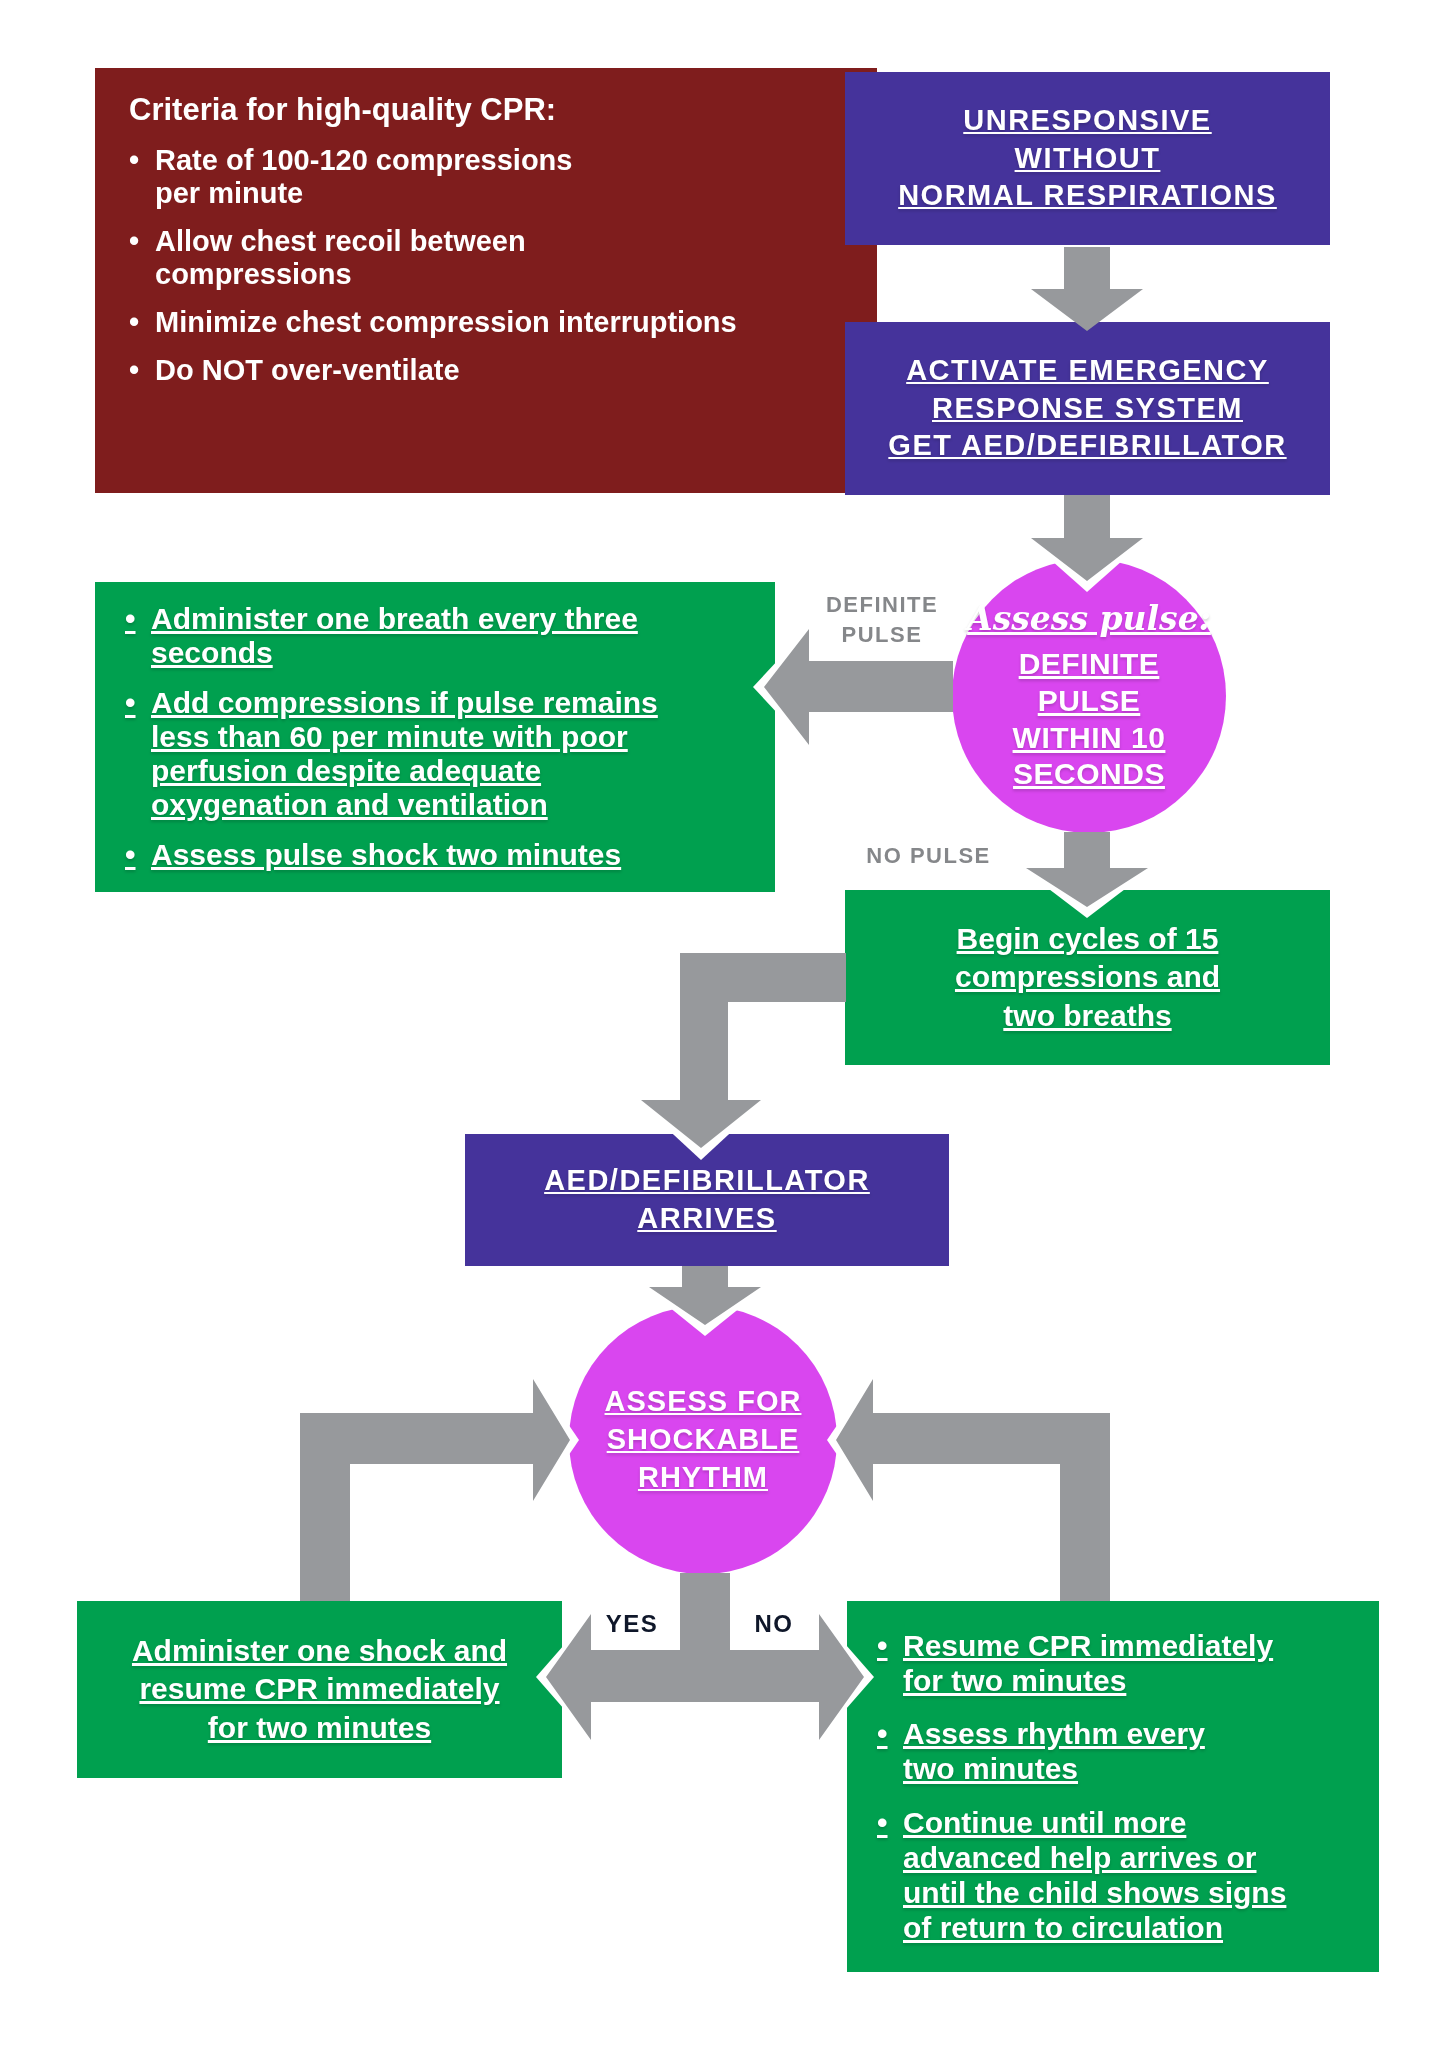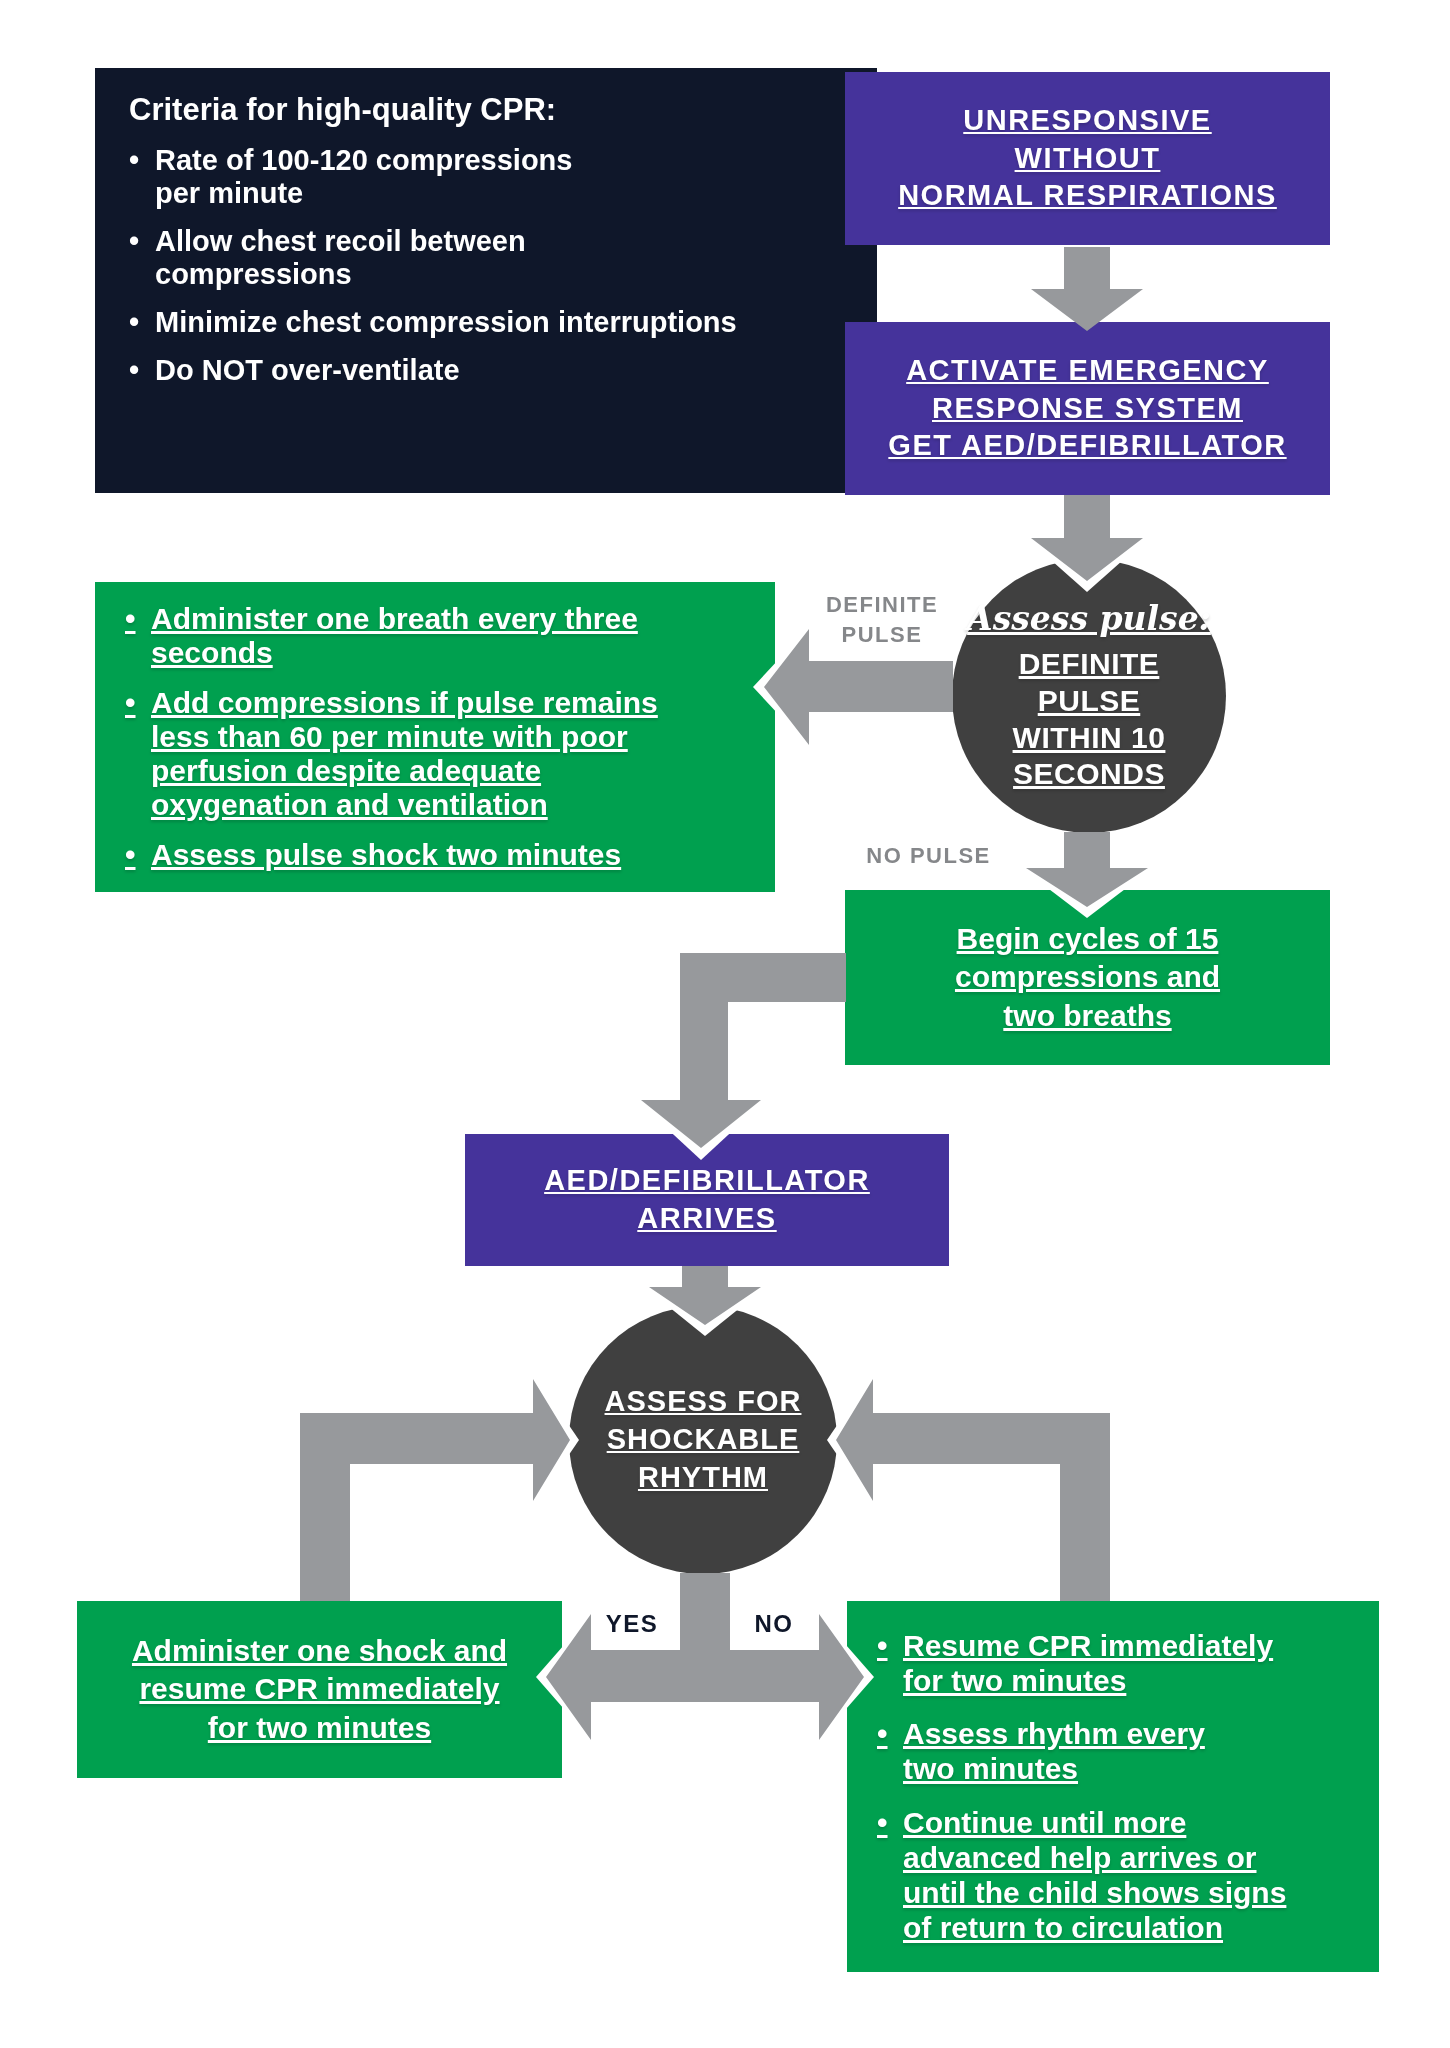--- a/index.html
+++ b/index.html
@@ -8,33 +8,33 @@
     font-family:"Liberation Sans",sans-serif;overflow:hidden;
   }
   .abs{position:absolute;box-sizing:border-box;}
   .node{
     position:absolute;box-sizing:border-box;color:#fff;font-weight:bold;
     display:flex;flex-direction:column;align-items:center;justify-content:center;
     text-align:center;text-shadow:0 2px 3px rgba(0,0,0,0.18);text-decoration:underline;
   }
   .pre{white-space:pre-line;}
   
-  .gray-box{left:95px;top:68px;width:782px;height:425px;background:#0f172a;
+  .gray-box{left:95px;top:68px;width:782px;height:425px;background:#7f1d1d;
     padding:24px 34px;color:#fff;}
   .gray-box .title{font-size:31px;font-weight:bold;margin-bottom:16px;}
   .li{display:flex;gap:12px;margin-bottom:15px;font-size:29px;font-weight:bold;line-height:1.14;}
   .li .dot{flex:0 0 14px;}
   .li .dot::before{content:"\2022";}
   
   .purple{background:#45339B;}
   .p1{left:845px;top:72px;width:485px;height:173px;font-size:29px;line-height:1.3;letter-spacing:1.5px;}
   .p2{left:845px;top:322px;width:485px;height:173px;font-size:29px;line-height:1.3;letter-spacing:1.5px;}
   .p3{left:465px;top:1134px;width:484px;height:132px;font-size:29px;line-height:1.3;letter-spacing:1.5px;}
   
-  .circle{background:#404040;border-radius:50%;}
+  .circle{background:#d946ef;border-radius:50%;}
   .c1{left:952px;top:559px;width:274px;height:274px;}
   .c1 .serif{font-family:"DejaVu Serif","Liberation Serif",serif;font-style:italic;
     font-size:33px;margin-bottom:8px;letter-spacing:0;}
   .c1 .body{font-size:30px;line-height:1.22;letter-spacing:0.5px;}
   .c2{left:569px;top:1306px;width:268px;height:268px;font-size:29px;line-height:1.3;letter-spacing:1px;}
   
   .green{background:#00A04F;}
   .g1{left:95px;top:582px;width:680px;height:310px;padding:22px 30px;align-items:flex-start;justify-content:center;text-align:left;}
   .g1 .li{font-size:30px;line-height:1.13;margin-bottom:16px;}
   .g2{left:845px;top:890px;width:485px;height:175px;font-size:30px;line-height:1.27;}

